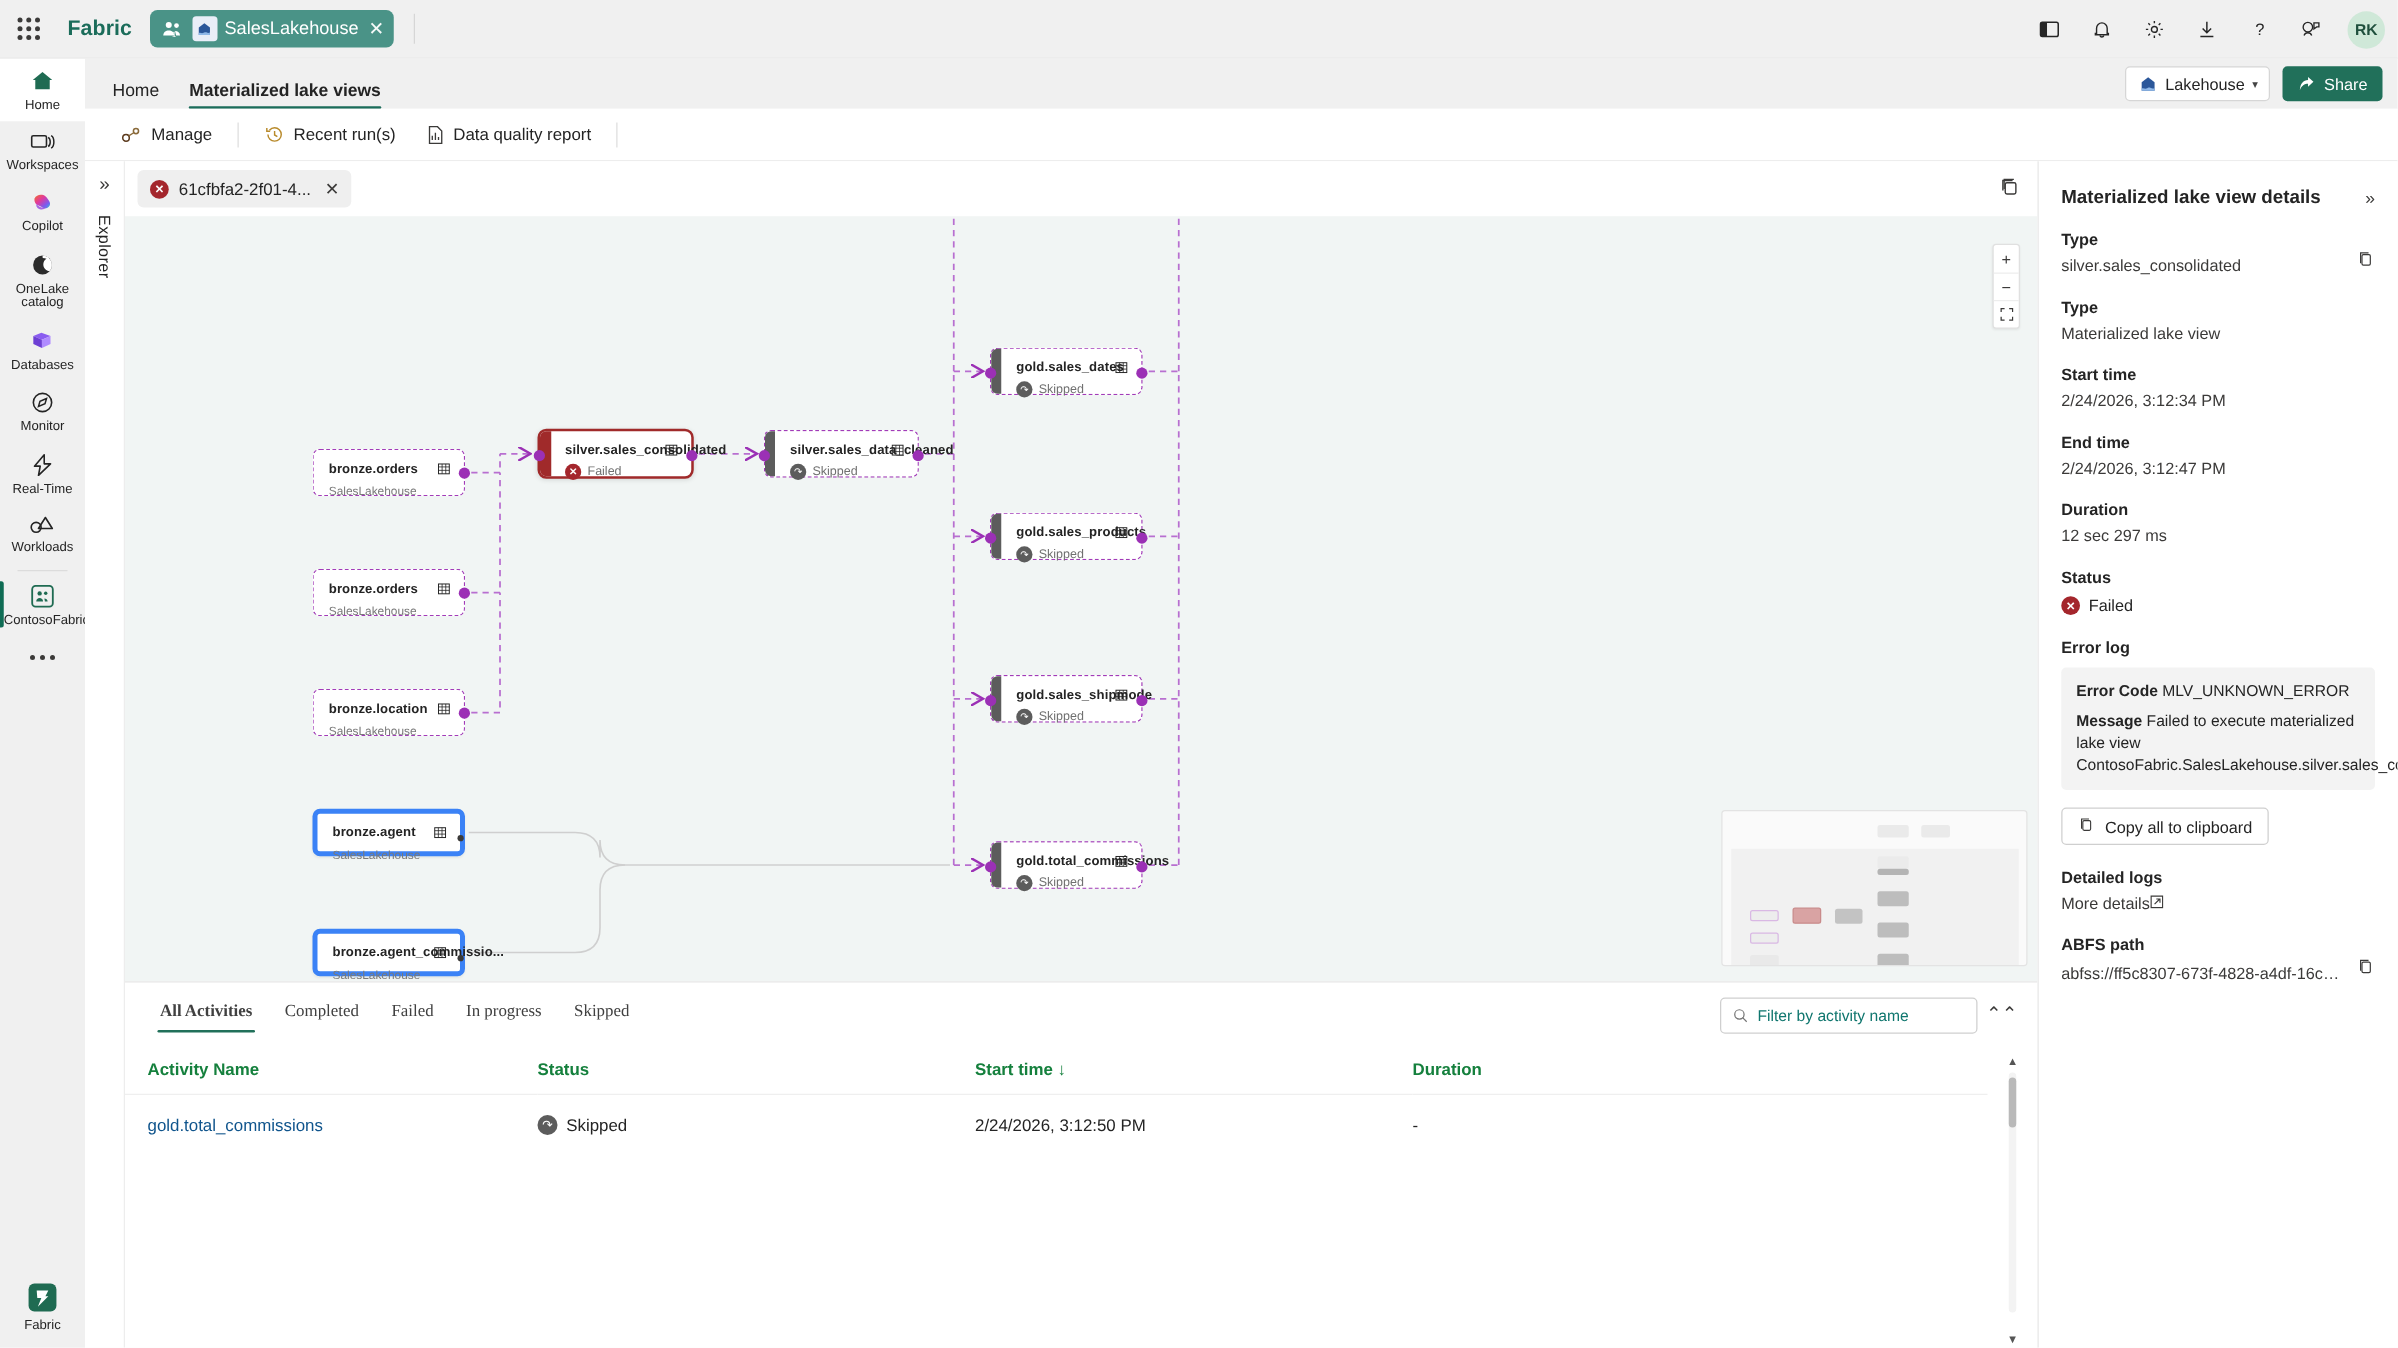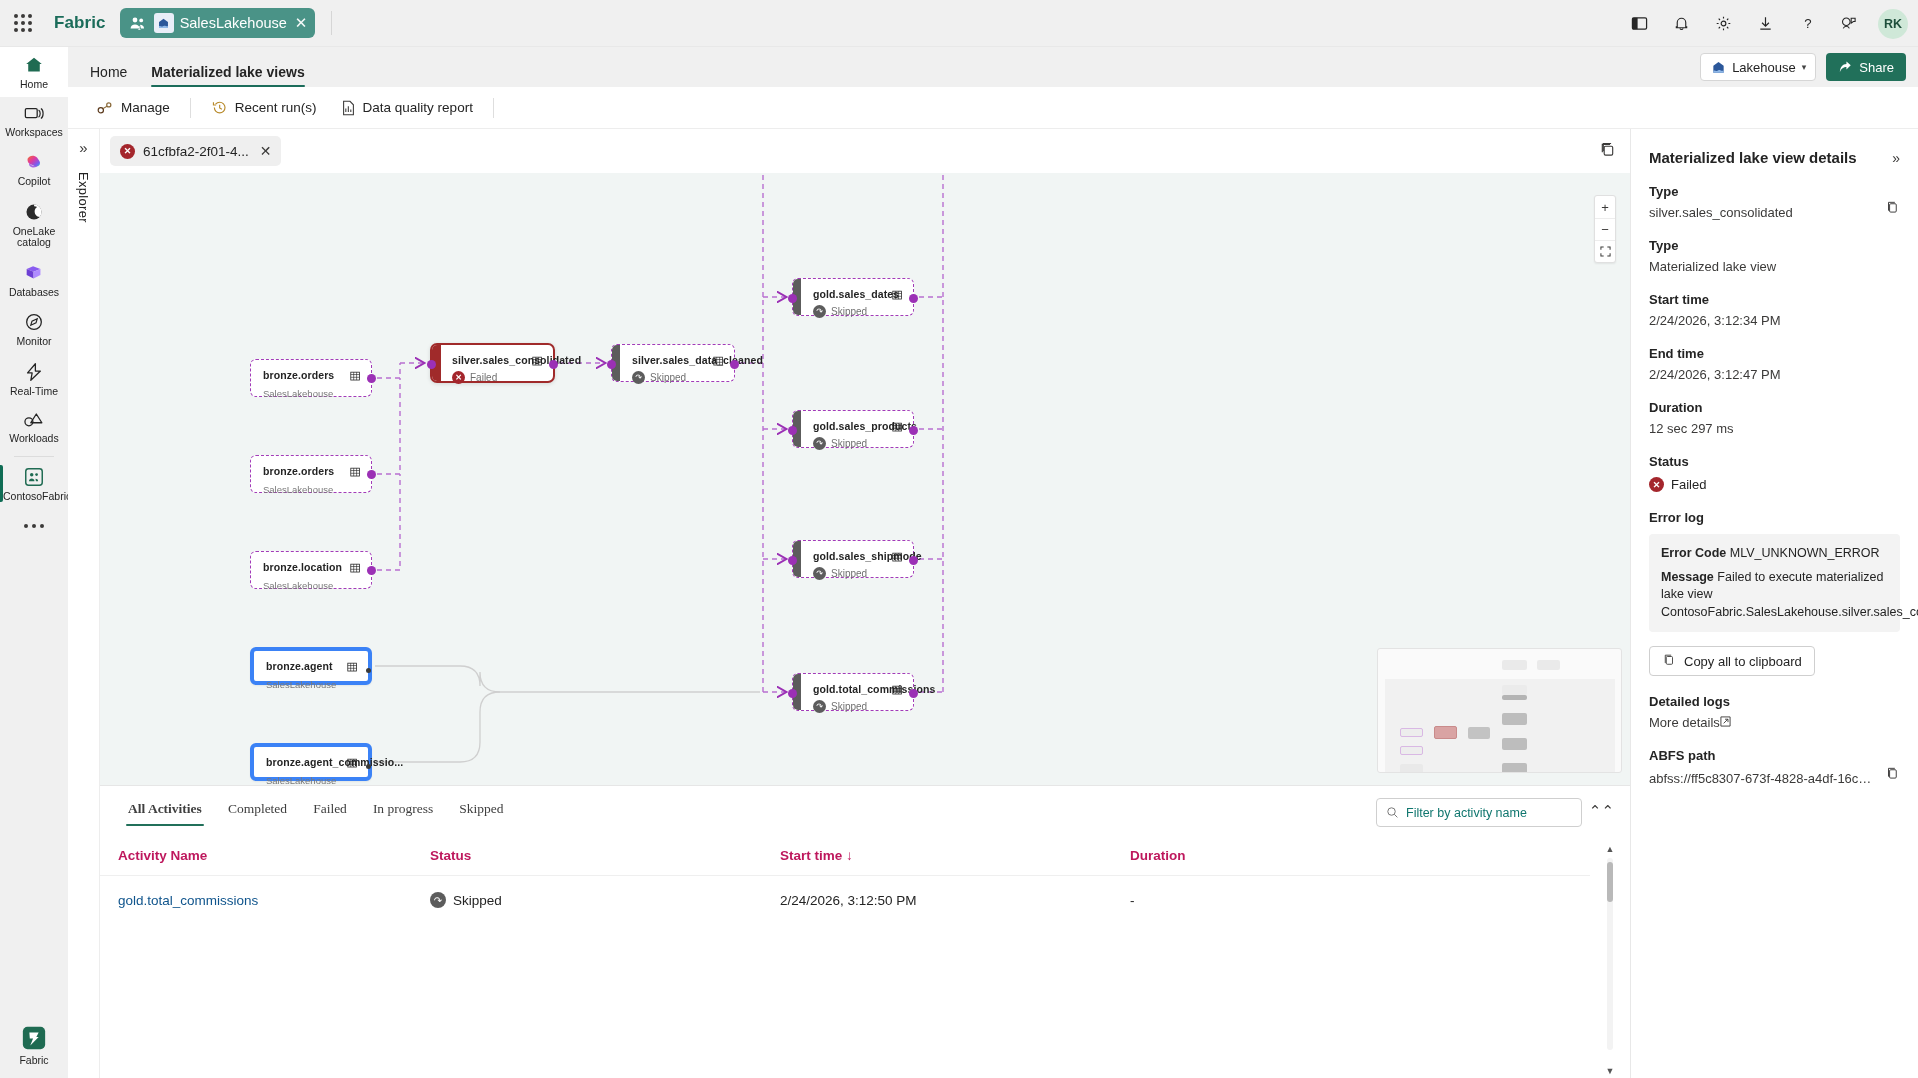--- a/index.html
+++ b/index.html
@@ -199,21 +199,21 @@
     border: 1px solid #cfcfcf; border-radius: 4px; display: flex; align-items: center;
     gap: 7px; padding: 0 9px; background: #fff;
   }
   .filterbox .ph { font-size: 12.5px; color: #0f766e; }
   .collapse-chev { position: absolute; right: 16px; top: 16px; font-size: 15px;
     color: #3b3a39; cursor: pointer; }
 
   table.acts { position: absolute; left: 0; top: 52px; width: 1490px;
     border-collapse: collapse; table-layout: fixed; }
   table.acts th {
-    text-align: left; font-size: 13.5px; font-weight: 700; color: #be185d;
+    text-align: left; font-size: 13.5px; font-weight: 700; color: #15803d;
     padding: 10px 0 12px; }
   table.acts th:first-child, table.acts td:first-child { padding-left: 18px; }
   table.acts td { font-size: 13.5px; color: #242424; padding: 16px 0;
     border-top: 1px solid #efefef; }
   table.acts td.link { color: #0f548c; cursor: pointer; }
   .stat-cell { display: flex; align-items: center; gap: 7px; }
 
   .vscroll { position: absolute; right: 14px; top: 58px; width: 12px; height: 220px; }
   .vscroll .up, .vscroll .dn { font-size: 9px; color: #555; text-align: center; cursor:pointer;}
   .vscroll .track { position: absolute; top: 14px; bottom: 14px; left: 3px; width: 6px;

